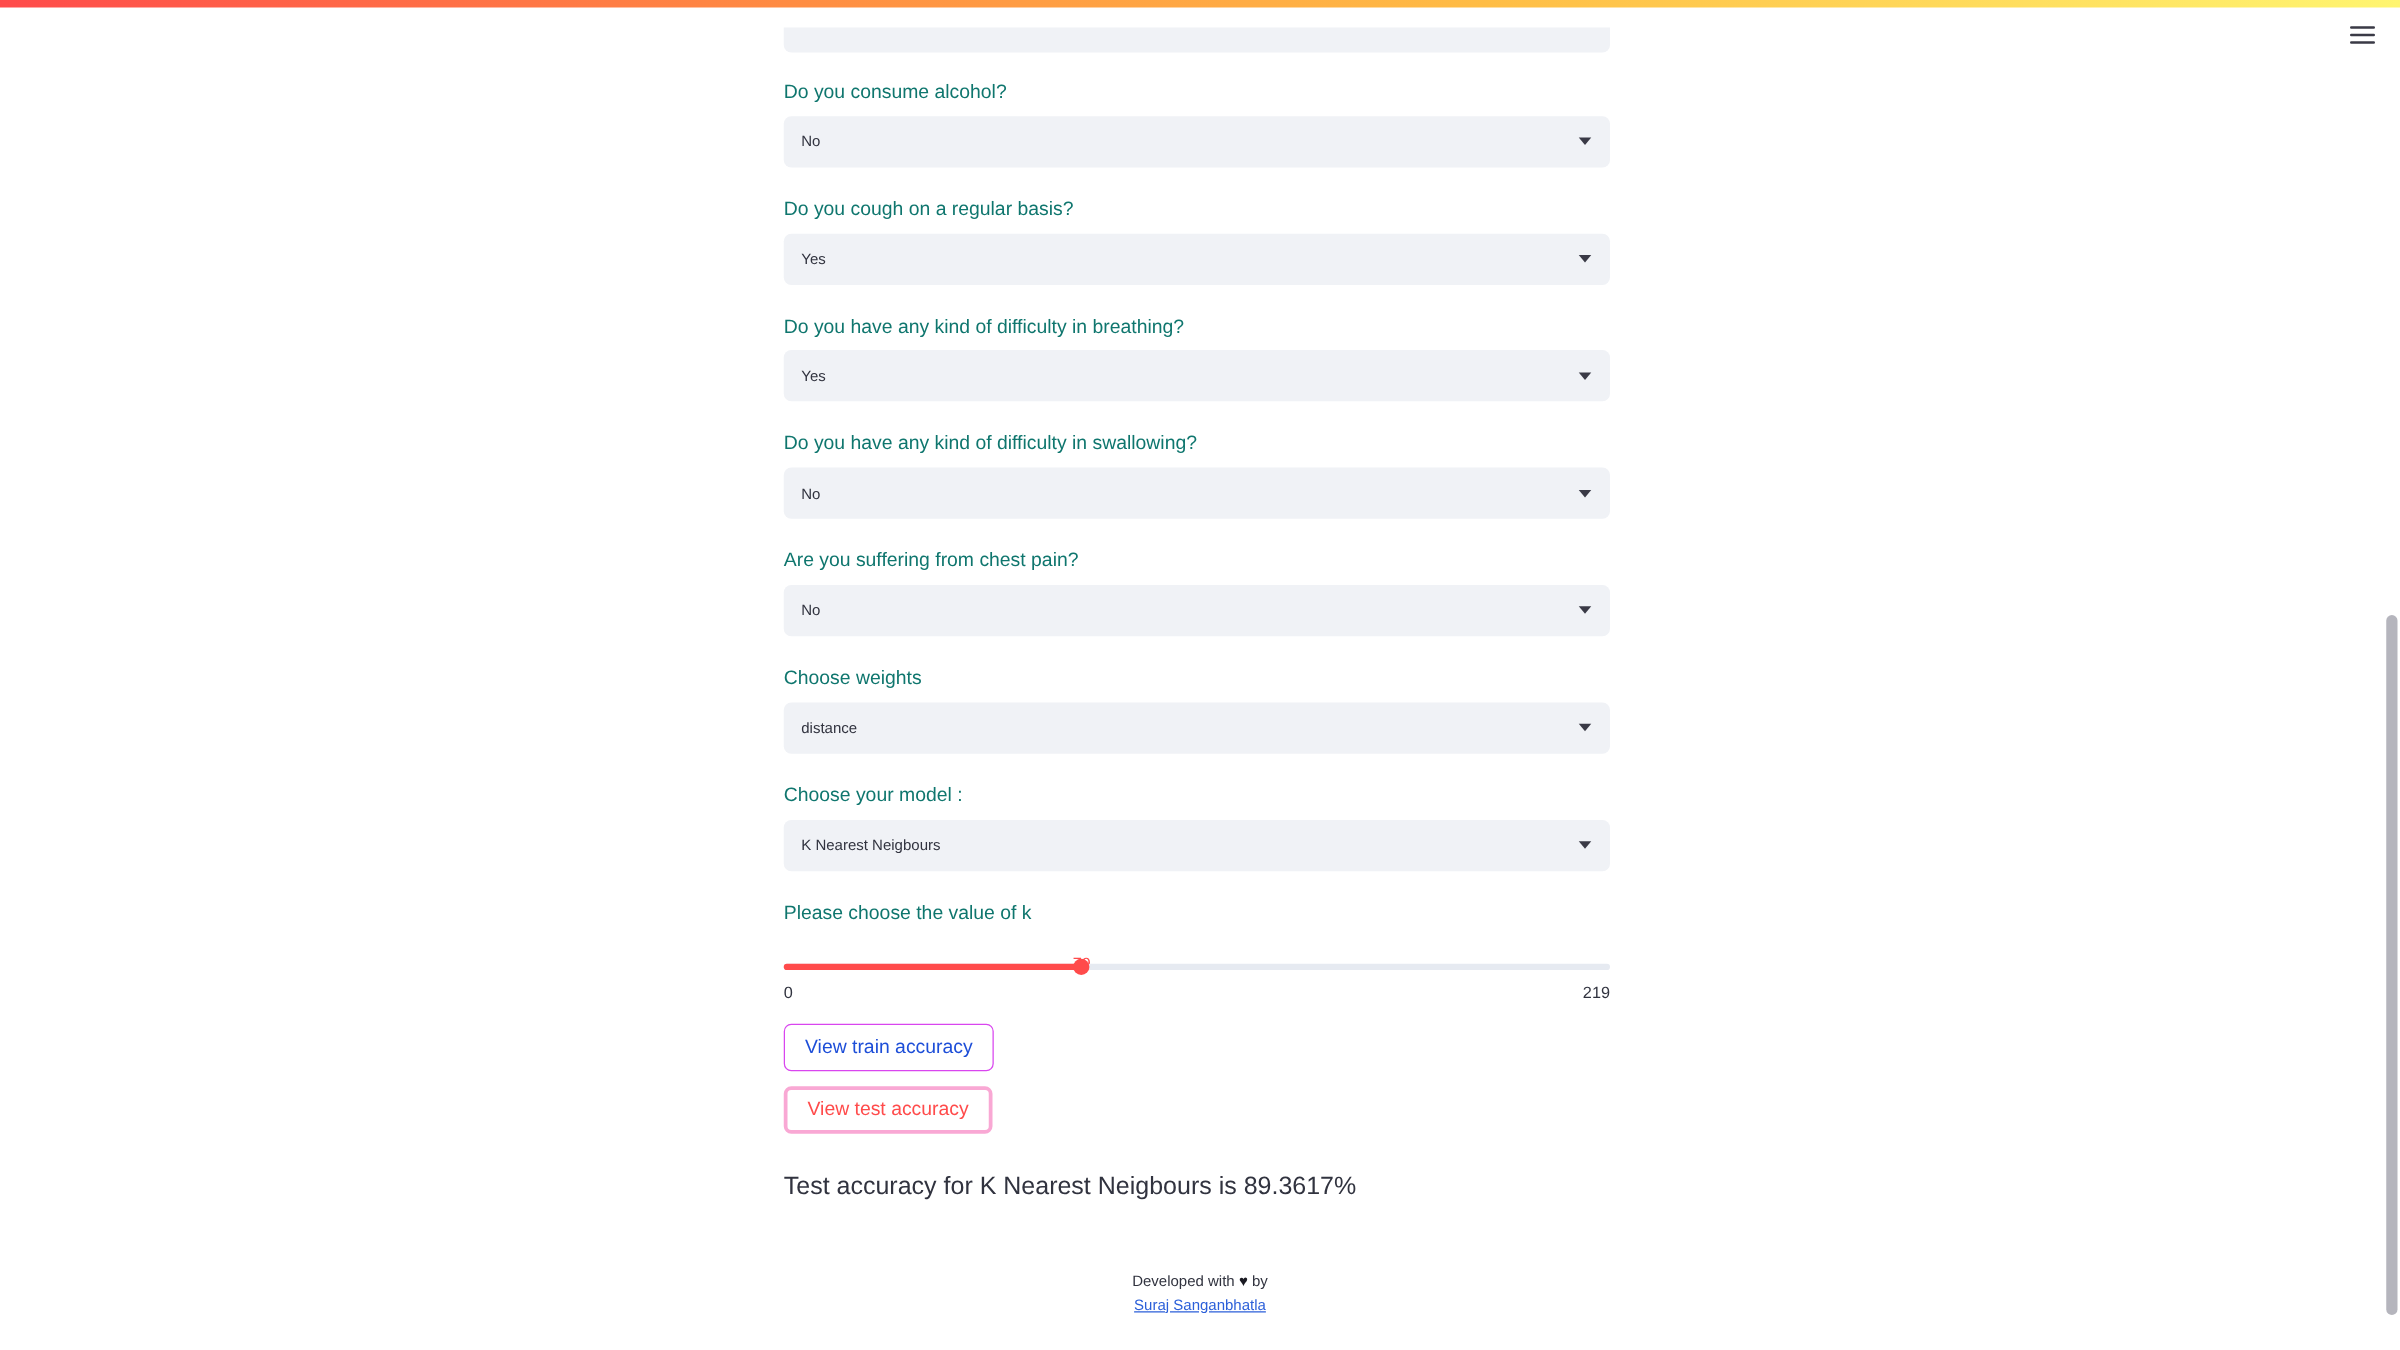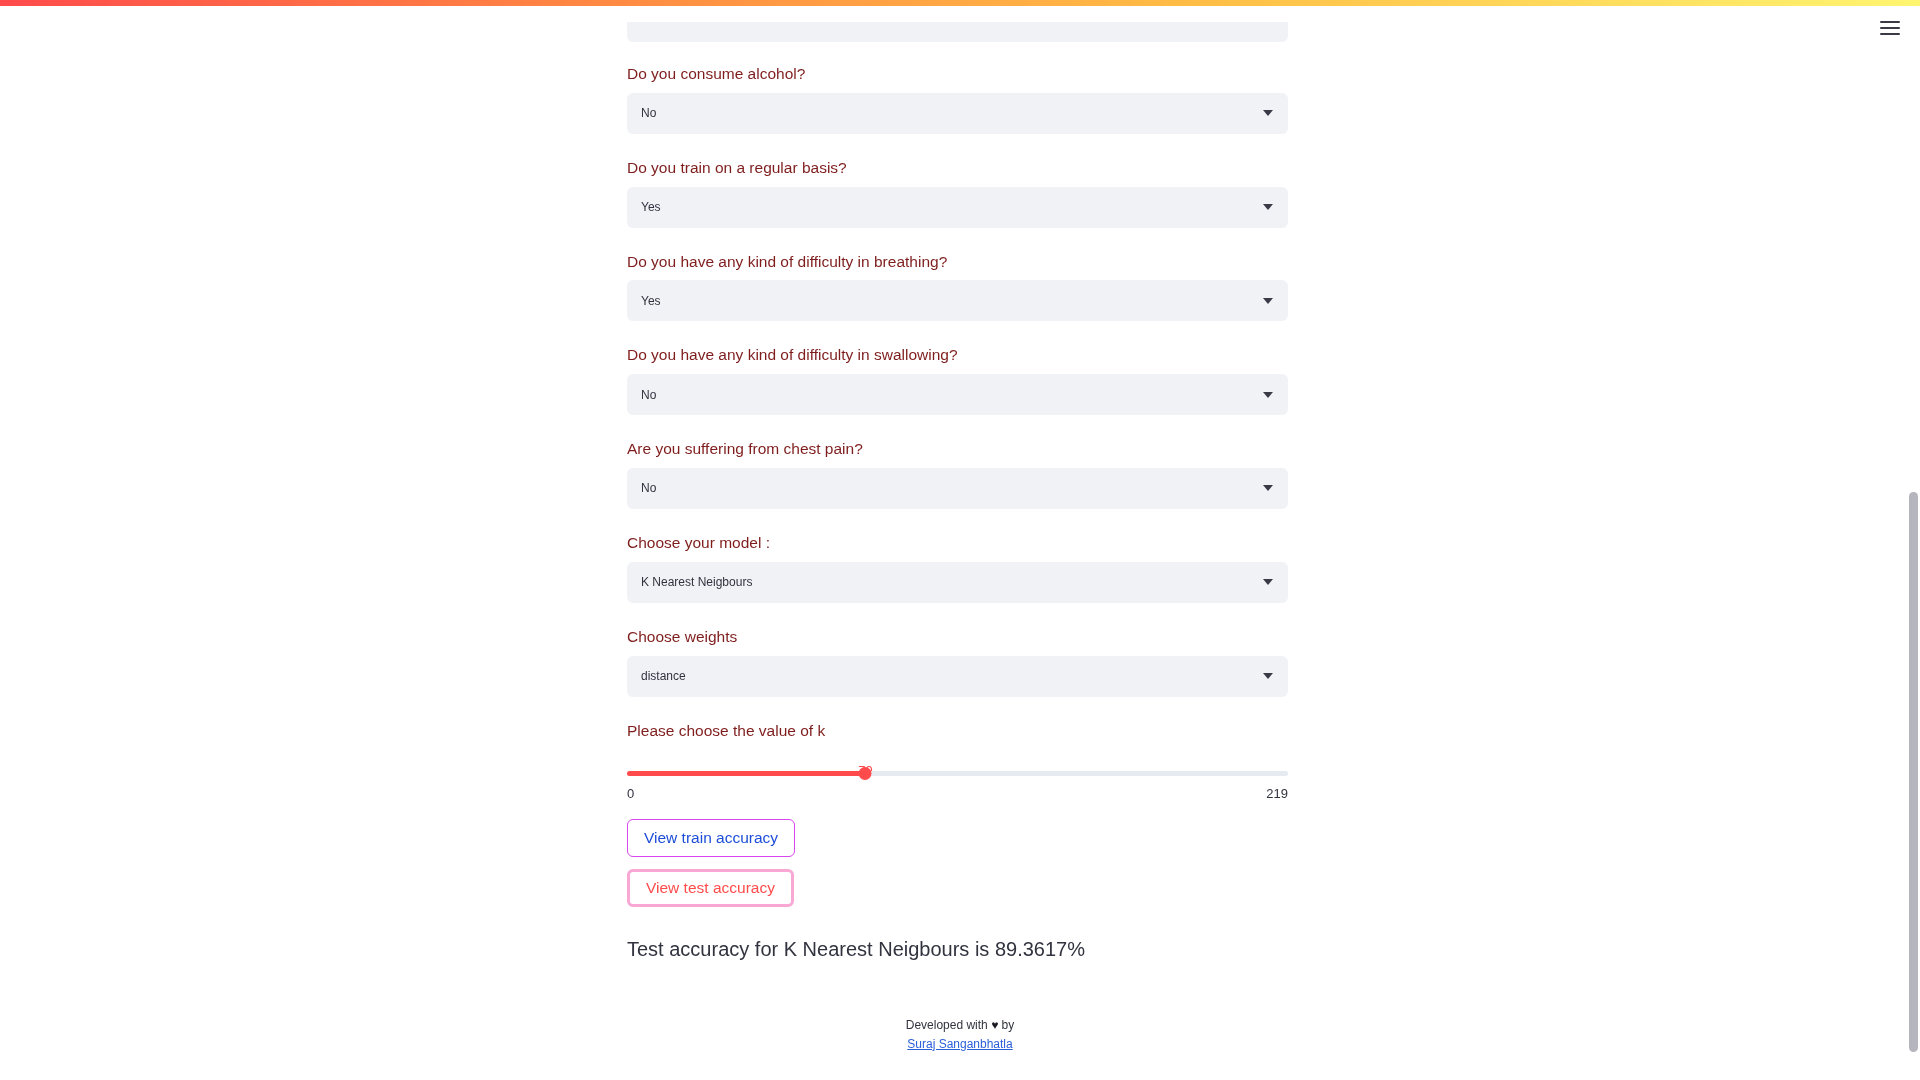--- a/index.html
+++ b/index.html
@@ -55,21 +55,21 @@
     position: absolute;
     left: 627px;
     top: 0;
     width: 661px;
   }
 
   .field { margin-bottom: 0px; }
   .field-label {
     font-size: 15.5px;
     line-height: 1.6;
-    color: #7f1d1d;
+    color: #0f766e;
     margin-bottom: 6px;
   }
   .select-box {
     position: relative;
     height: 41px;
     background: #f0f2f6;
     border-radius: 6px;
     display: flex;
     align-items: center;
     padding: 0 14px;
@@ -234,21 +234,21 @@
 
     <div id="questions-host" style="padding-top:62px;">
         <div class="field">
           <div class="field-label">Do you consume alcohol?</div>
           <div class="select-box">
             <span>No</span>
             <span class="caret"></span>
           </div>
         </div>
         <div class="field">
-          <div class="field-label">Do you train on a regular basis?</div>
+          <div class="field-label">Do you cough on a regular basis?</div>
           <div class="select-box">
             <span>Yes</span>
             <span class="caret"></span>
           </div>
         </div>
         <div class="field">
           <div class="field-label">Do you have any kind of difficulty in breathing?</div>
           <div class="select-box">
             <span>Yes</span>
             <span class="caret"></span>
@@ -262,30 +262,30 @@
           </div>
         </div>
         <div class="field">
           <div class="field-label">Are you suffering from chest pain?</div>
           <div class="select-box">
             <span>No</span>
             <span class="caret"></span>
           </div>
         </div>
         <div class="field">
+          <div class="field-label">Choose weights</div>
+          <div class="select-box">
+            <span>distance</span>
+            <span class="caret"></span>
+          </div>
+        </div>
+        <div class="field">
           <div class="field-label">Choose your model :</div>
           <div class="select-box">
             <span>K Nearest Neigbours</span>
-            <span class="caret"></span>
-          </div>
-        </div>
-        <div class="field">
-          <div class="field-label">Choose weights</div>
-          <div class="select-box">
-            <span>distance</span>
             <span class="caret"></span>
           </div>
         </div>
       </div>
 
     <div class="field">
       <div class="field-label">Please choose the value of k</div>
       <div class="slider-wrap">
         <div class="slider-value" id="slider-value" style="left: 36.0731%;">79</div>
         <div class="slider-track-area">

